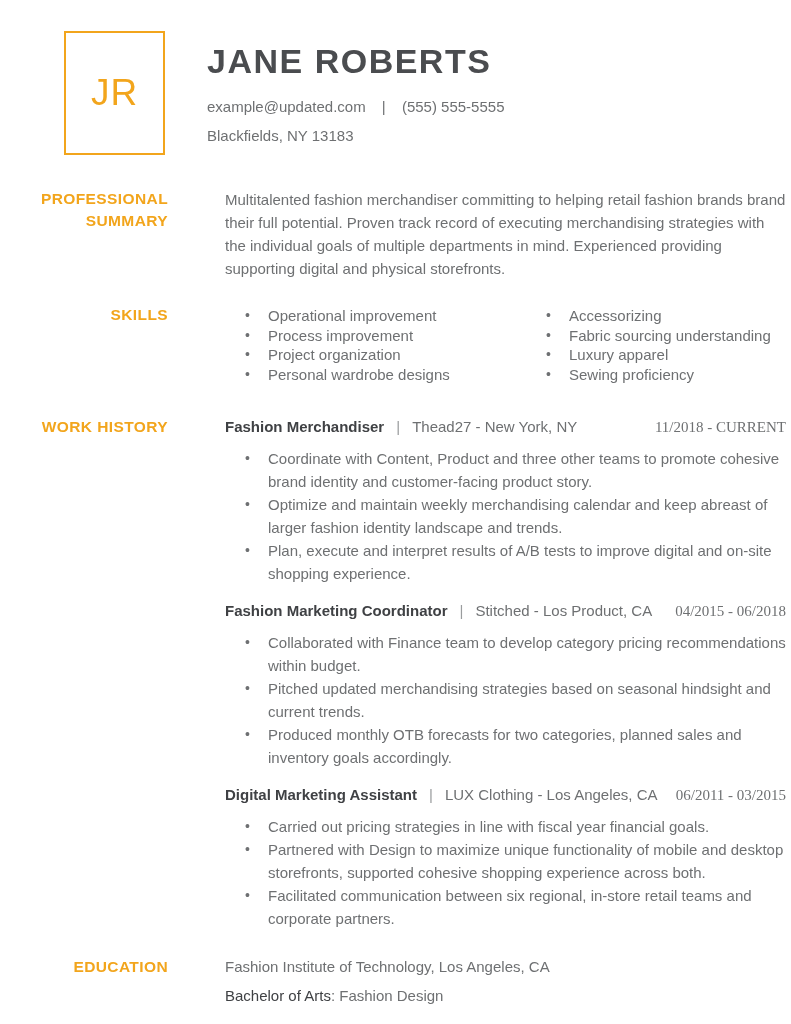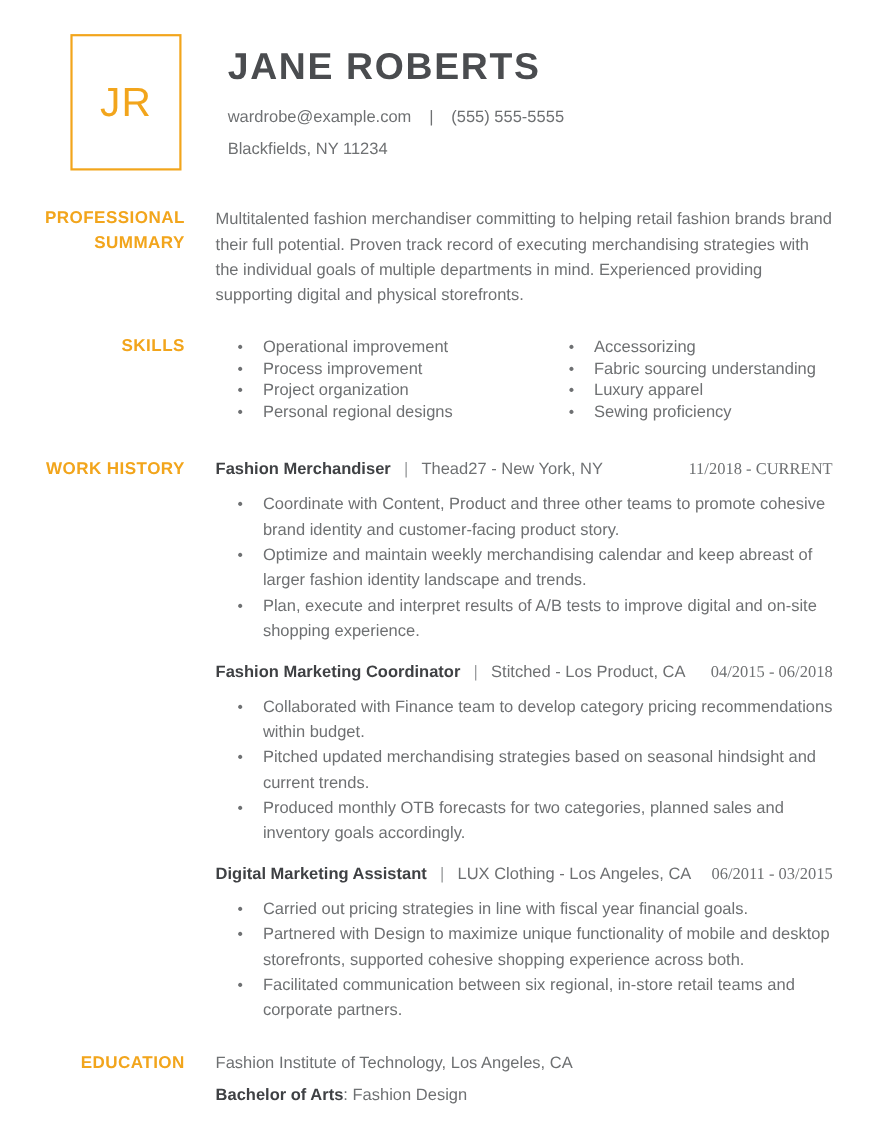--- a/index.html
+++ b/index.html
@@ -51,21 +51,21 @@
     letter-spacing: 1.5px;
     color: var(--c-name);
   }
   .contact-line { margin-top: 13px; line-height: 20px; }
   .contact-line .pipe { margin: 0 12px; color: var(--c-body); }
   .address-line { margin-top: 9px; line-height: 20px; }
   
   .row {
     display: grid;
     grid-template-columns: 128px 561px;
-    column-gap: 28px;
+    column-gap: 57px;
     padding: 0 23px 0 40px;
   }
   .row-label {
     color: var(--accent);
     font-weight: 700;
     text-align: right;
     font-size: 15.5px;
     line-height: 21.5px;
     letter-spacing: 0.4px;
     text-transform: uppercase;
@@ -97,39 +97,39 @@
     align-items: flex-end;
     line-height: 22px;
   }
   .job-title { font-weight: 700; color: var(--c-title); }
   .job-head .pipe { margin: 0 12px; color: #9a9c9e; }
   .job-dates { margin-left: auto; white-space: nowrap; font-family: Liberation Serif, serif; }
   .job .bullet-list { margin-top: 9px; }
   
   .edu-school { line-height: 21px; }
   .edu-degree { line-height: 21px; margin-top: 8px; }
-  .edu-degree strong { font-weight: 700; color: var(--c-title); }
+  .edu-degree strong { font-weight: 400; color: var(--c-title); }
 </style>
 </head>
 <body>
 
 <div class="page">
 
   <div class="header">
     <div class="monogram-box">
       <span>JR</span>
     </div>
     <div class="header-text">
       <div class="candidate-name">JANE ROBERTS</div>
       <div class="contact-line">
-        <span>wardrobe@example.com</span>
+        <span>example@updated.com</span>
         <span class="pipe">|</span>
         <span>(555) 555-5555</span>
       </div>
-      <div class="address-line">Blackfields, NY 11234</div>
+      <div class="address-line">Blackfields, NY 13183</div>
     </div>
   </div>
 
   <div class="row row-summary">
     <div class="row-label">PROFESSIONAL SUMMARY</div>
     <div class="row-content">
       <p class="summary-text">Multitalented fashion merchandiser committing to helping retail fashion brands brand their full potential. Proven track record of executing merchandising strategies with the individual goals of multiple departments in mind. Experienced providing supporting digital and physical storefronts.</p>
     </div>
   </div>
 
@@ -144,21 +144,21 @@
         <li>
             <span class="dot">•</span>
             <span>Process improvement</span>
           </li>
         <li>
             <span class="dot">•</span>
             <span>Project organization</span>
           </li>
         <li>
             <span class="dot">•</span>
-            <span>Personal regional designs</span>
+            <span>Personal wardrobe designs</span>
           </li>
       </ul>
       <ul class="bullet-list">
         <li>
             <span class="dot">•</span>
             <span>Accessorizing</span>
           </li>
         <li>
             <span class="dot">•</span>
             <span>Fabric sourcing understanding</span>

